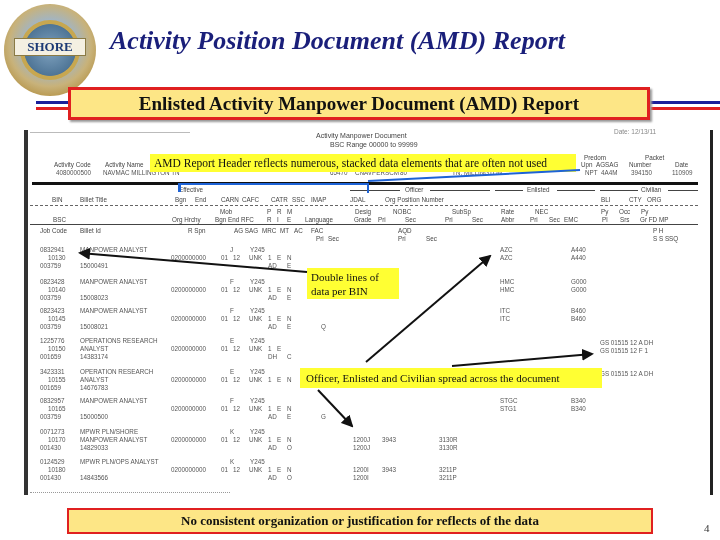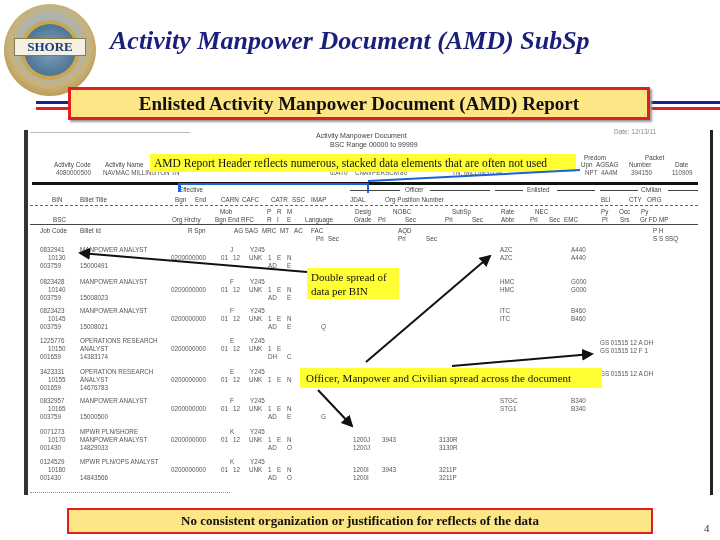--- a/index.html
+++ b/index.html
@@ -37,21 +37,21 @@
   .page-num { left: 704px; top: 522px; font-family: "Liberation Serif", serif; font-size: 11px; color: #333; }
   svg.arrows { position: absolute; left: 0; top: 0; width: 720px; height: 540px; pointer-events: none; }
 </style>
 </head>
 <body>
 
 <div class="abs logo"></div>
 <div class="abs logo-inner"></div>
 <div class="abs logo-band">SHORE</div>
 
-<div class="abs title">Activity Manpower Document (AMD) SubSp</div>
+<div class="abs title">Activity Position Document (AMD) Report</div>
 
 <div class="abs rule-left"></div>
 <div class="abs rule-right"></div>
 <div class="abs subtitle-box">Enlisted Activity Manpower Document (AMD) Report</div>
 
 <div class="abs doc-frame-left"></div>
 <div class="abs doc-frame-right"></div>
 <div class="abs doc-top-line"></div>
 
 <div class="abs" id="docroot" style="left:0;top:0;width:720px;height:540px;">
@@ -328,22 +328,22 @@
       <div class="t" style="left: 353px; top: 474px;">1200I</div>
       <div class="t" style="left: 382px; top: 466px;">3943</div>
       <div class="t" style="left: 439px; top: 466px;">3211P</div>
       <div class="t" style="left: 439px; top: 474px;">3211P</div>
     </div>
 
   <div class="abs" style="left:30px;top:492px;width:200px;border-top:1px dotted #999;"></div>
 </div>
 
 <div class="abs callout callout1">AMD  Report Header reflects numerous, stacked data elements that are often not used</div>
-<div class="abs callout callout2">Double spread of data per BIN</div>
-<div class="abs callout callout3">Officer, Manpower and Civilian spread across the document</div>
+<div class="abs callout callout2">Double lines of data per BIN</div>
+<div class="abs callout callout3">Officer, Enlisted and Civilian spread across the document</div>
 
 <div class="abs blue-line" style="left:178px;top:184px;width:3px;height:8px;"></div>
 <div class="abs blue-line" style="left:178px;top:183px;width:190px;height:2px;"></div>
 <div class="abs blue-line" style="left:367px;top:183px;width:2px;height:10px;"></div>
 
 <svg class="arrows">
   <defs>
     <marker id="ah" markerWidth="6" markerHeight="6" refX="5" refY="3" orient="auto">
       <path d="M0,0 L6,3 L0,6 z" fill="#111"></path>
     </marker>

